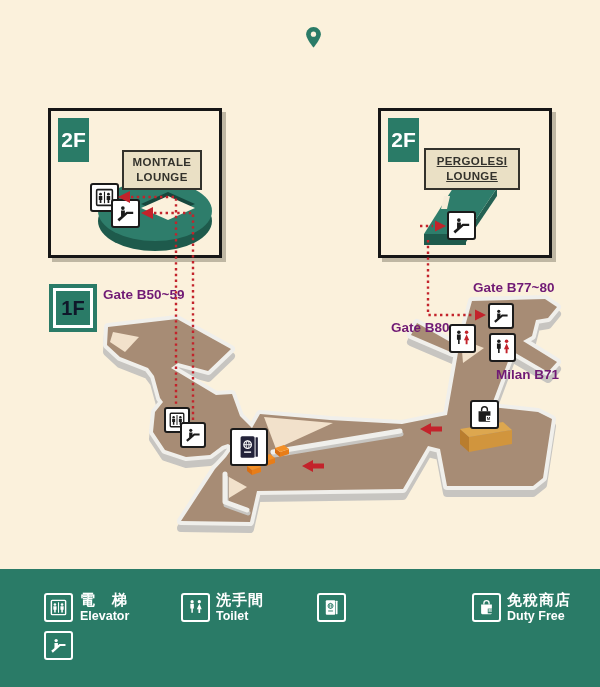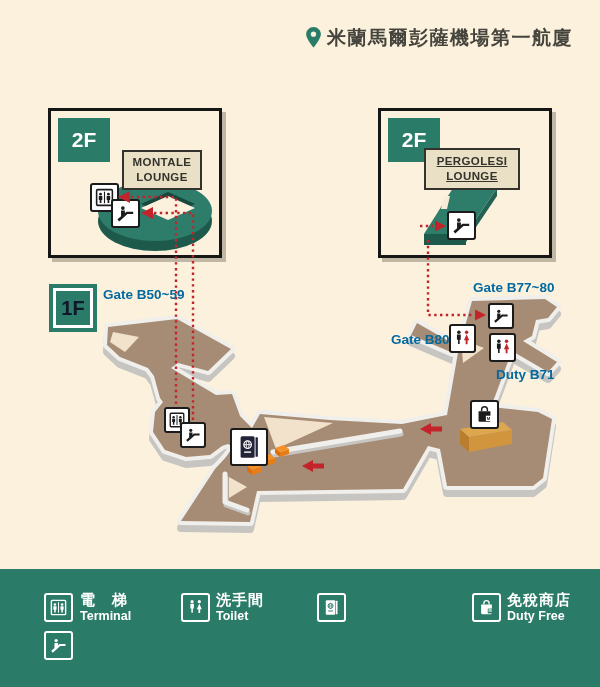--- a/index.html
+++ b/index.html
@@ -11,37 +11,37 @@
   .hdr-zh{left:327px;top:25px;font-size:19px;font-weight:bold;color:#45443C;letter-spacing:1.5px;white-space:nowrap;}
   .hdr-en{left:327px;top:50px;font-size:15.5px;color:#3F3E37;white-space:nowrap;}
   .pin{left:306px;top:27px;width:15px;height:21px;}
 
   
   .inset{border:3px solid #161616;background:#FBF1DC;box-shadow:4px 4px 0 #BFB7A3;z-index:2;}
   #inset-left{left:48px;top:108px;width:168px;height:144px;}
   #inset-right{left:378px;top:108px;width:168px;height:144px;}
   .insvg{z-index:3;}
 
-  .badge2f{width:52px;height:44px;background:#2A7B67;color:#fff;font-size:21px;font-weight:bold;
+  .badge2f{width:31px;height:44px;background:#2A7B67;color:#fff;font-size:21px;font-weight:bold;
            display:flex;align-items:center;justify-content:center;z-index:4;}
   #badge-left{left:58px;top:118px;}
   #badge-right{left:388px;top:118px;}
   #badge-1f{left:53px;top:288px;width:34px;height:34px;background:#2A7B67;border:3px solid #fff;
             box-shadow:0 0 0 4px #2A7B67;color:#0f172a;font-size:20px;font-weight:bold;
             display:flex;align-items:center;justify-content:center;z-index:4;}
 
   .lounge{background:#EAE0C5;border:2px solid #33322C;color:#33322C;font-weight:bold;font-size:11.5px;
           text-align:center;line-height:1.3;display:flex;flex-direction:column;justify-content:center;z-index:4;letter-spacing:.4px;}
   #lounge-left{left:122px;top:150px;width:76px;height:36px;}
   #lounge-right{left:424px;top:148px;width:92px;height:38px;text-decoration:underline;}
 
-  .gate{font-size:13.5px;font-weight:bold;color:#0369a1;white-space:nowrap;z-index:4;}
+  .gate{font-size:13.5px;font-weight:bold;color:#701a75;white-space:nowrap;z-index:4;}
   #gate-b50{left:103px;top:287px;}
   #gate-b77{left:473px;top:280px;}
-  #gate-b80{left:391px;top:332px;}
+  #gate-b80{left:391px;top:320px;}
   #gate-b71{left:496px;top:367px;}
 
   
   #map-svg{left:0;top:0;z-index:1;}
   #overlay-svg{left:0;top:0;z-index:5;pointer-events:none;}
 
   
   .micon{background:#fff;border:2px solid #1B1B1B;border-radius:3px;padding:2px;box-sizing:border-box;
          z-index:4;color:#1B1B1B;--ink:#23233A;--knock:#fff;}
   .micon svg{display:block;width:100%;height:100%;}
@@ -132,21 +132,20 @@
     <g fill="#C3232B">
       <path d="M302,466 L313,460 L313,463.4 L324,463.4 L324,468.6 L313,468.6 L313,472 Z"></path>
       <path d="M420,429 L431,423 L431,426.4 L442,426.4 L442,431.6 L431,431.6 L431,435 Z"></path>
     </g>
   </svg>
 
   <svg class="abs pin" viewBox="0 0 14 20">
     <path d="M7 0 C3.1 0 0 3.1 0 6.9 C0 11.4 7 19.6 7 19.6 C7 19.6 14 11.4 14 6.9 C14 3.1 10.9 0 7 0 Z" fill="#2A7B67"></path>
     <circle cx="7" cy="6.8" r="2.5" fill="#FBF1DC"></circle>
   </svg>
-  <div class="abs hdr-zh">米蘭馬爾彭薩機場第一航廈</div>
 
   <div id="inset-left" class="abs inset"></div>
   <svg class="abs insvg" style="left:51px;top:111px" width="168" height="144">
     <ellipse cx="104" cy="110" rx="57" ry="30" fill="#1E5A4C"></ellipse>
     <ellipse cx="104" cy="100" rx="57" ry="30" fill="#2E7D6B"></ellipse>
     <polygon points="117,81 144,93 117,105 90,93" fill="#17473D"></polygon>
     <polygon points="117,85 144,97 117,109 90,97" fill="#FBF1DC"></polygon>
   </svg>
   <div id="badge-left" class="abs badge2f">2F</div>
   <div id="lounge-left" class="abs lounge">
@@ -164,21 +163,21 @@
   <div id="badge-right" class="abs badge2f">2F</div>
   <div id="lounge-right" class="abs lounge">
     <span>PERGOLESI</span>
     <span>LOUNGE</span>
   </div>
 
   <div id="badge-1f" class="abs">1F</div>
   <div id="gate-b50" class="abs gate">Gate B50~59</div>
   <div id="gate-b77" class="abs gate">Gate B77~80</div>
   <div id="gate-b80" class="abs gate">Gate B80</div>
-  <div id="gate-b71" class="abs gate">Duty B71</div>
+  <div id="gate-b71" class="abs gate">Milan B71</div>
 
   <div id="mi-inset-elev" class="abs micon">
     <svg viewBox="0 0 24 24">
         <g fill="currentColor">
       <rect x="3" y="3" width="18" height="18" rx="1.2" fill="none" stroke="currentColor" stroke-width="1.8"></rect>
       <rect x="11.35" y="5.4" width="1.3" height="13.2"></rect>
       <circle cx="7.5" cy="8.2" r="1.6"></circle>
           <path d="M5.5 10.4 h4 v4.4 h-1 v3.4 h-2 v-3.4 h-1 z"></path>
       <circle cx="16.5" cy="8.2" r="1.6"></circle>
           <path d="M14.5 10.4 h4 v4.4 h-1 v3.4 h-2 v-3.4 h-1 z"></path>
@@ -291,21 +290,21 @@
         <rect x="11.35" y="5.4" width="1.3" height="13.2"></rect>
         <circle cx="7.5" cy="8.2" r="1.6"></circle>
             <path d="M5.5 10.4 h4 v4.4 h-1 v3.4 h-2 v-3.4 h-1 z"></path>
         <circle cx="16.5" cy="8.2" r="1.6"></circle>
             <path d="M14.5 10.4 h4 v4.4 h-1 v3.4 h-2 v-3.4 h-1 z"></path>
       </g>
         </svg>
     </div>
     <div class="ltxt" style="left:80px;top:22px">
       <div class="zh">電　梯</div>
-      <div class="en">Terminal</div>
+      <div class="en">Elevator</div>
     </div>
 
     <div class="lic" style="left:44px;top:62px">
       <svg viewBox="0 0 24 24">
           <g fill="currentColor">
         <circle cx="9" cy="5.8" r="2.1"></circle>
             <path d="M6.9 8.7 h4.4 v5 l-4.4 2 z"></path>
         <path d="M2.8 18.6 L13.2 10 h7.6 v2.6 h-6.6 L4.8 21 z"></path>
       </g>
         </svg>

